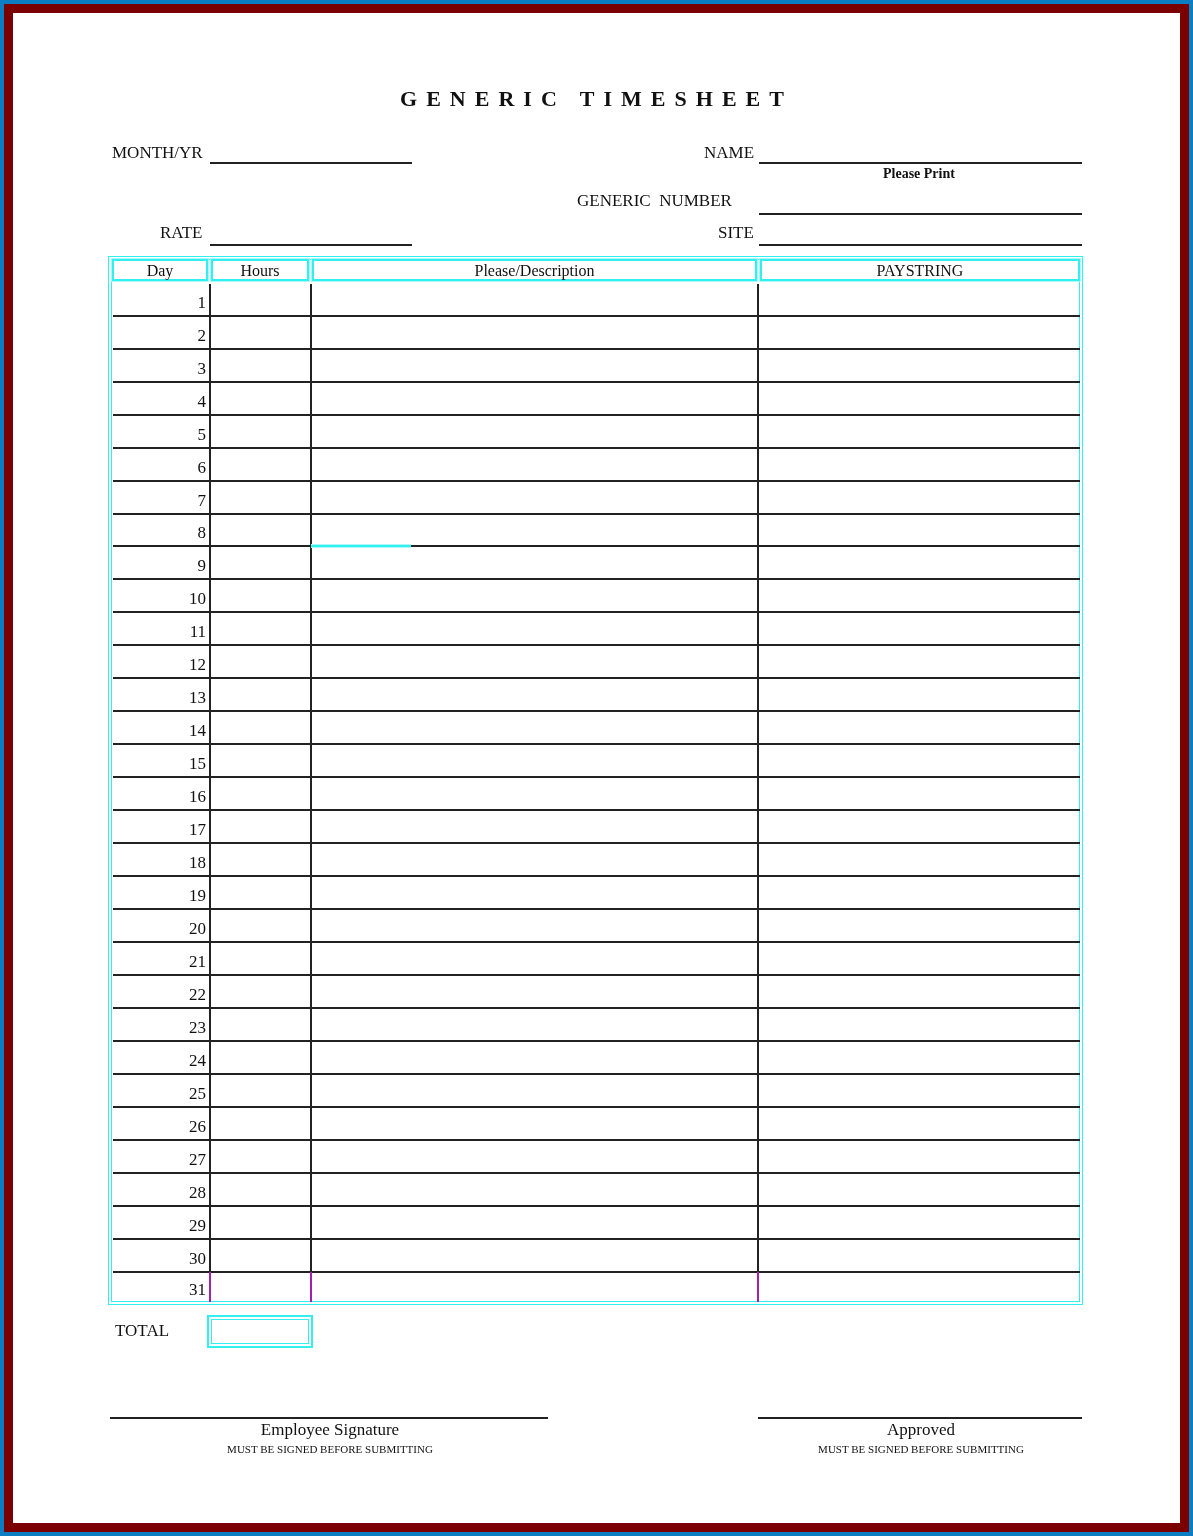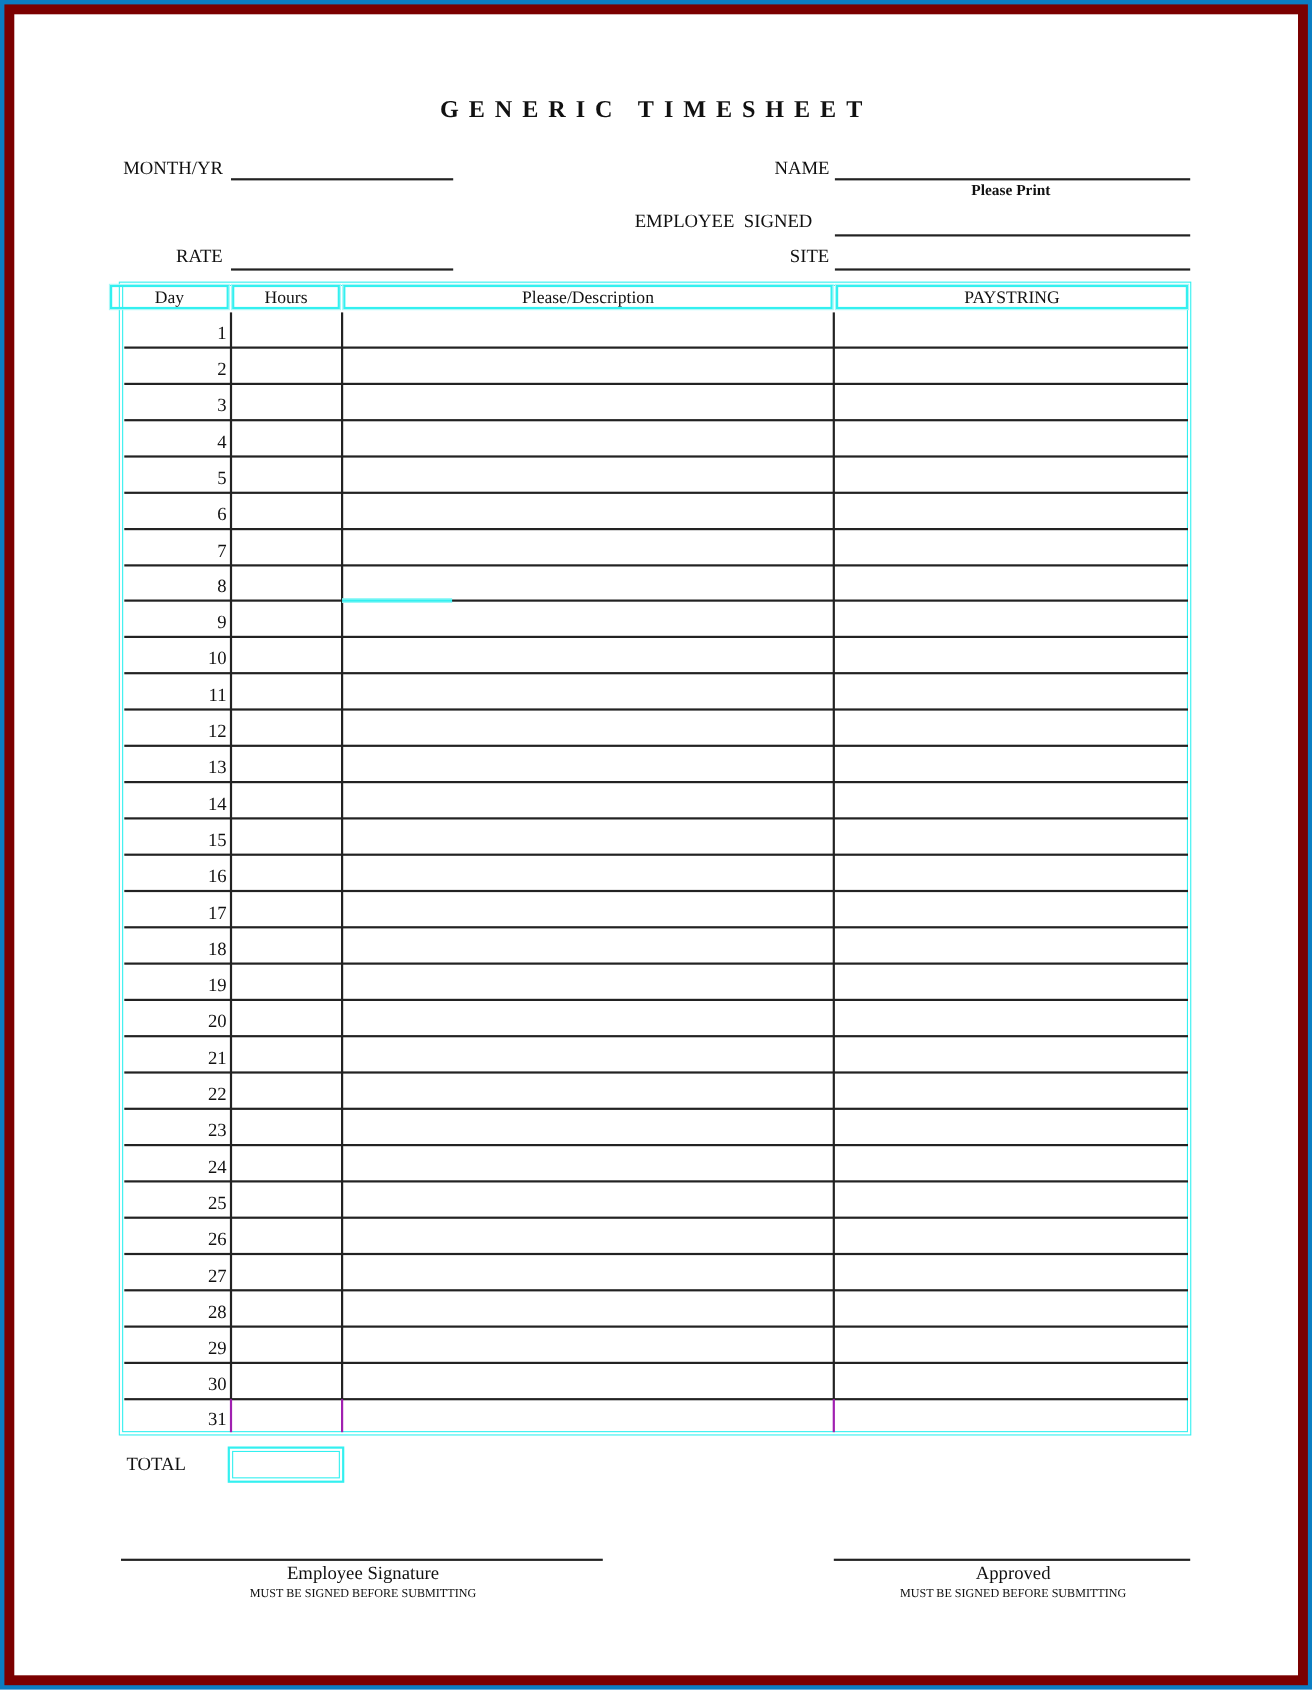--- a/index.html
+++ b/index.html
@@ -77,31 +77,31 @@
 <div class="lbl" style="left:112px; top:143px;">MONTH/YR</div>
 <div class="line" style="left:210px; top:162px; width:202px;"></div>
 
 <div class="lbl" style="left:160px; top:223px;">RATE</div>
 <div class="line" style="left:210px; top:244px; width:202px;"></div>
 
 <div class="lbl" style="left:704px; top:143px;">NAME</div>
 <div class="line" style="left:759px; top:162px; width:323px;"></div>
 <div class="small" style="left:883px; top:166px;">Please Print</div>
 
-<div class="lbl" style="left:577px; top:191px; white-space:pre;">EMPLOYEE  SIGNED</div>
+<div class="lbl" style="left:577px; top:191px; white-space:pre;">GENERIC  NUMBER</div>
 <div class="line" style="left:759px; top:213px; width:323px;"></div>
 
 <div class="lbl" style="left:718px; top:223px;">SITE</div>
 <div class="line" style="left:759px; top:244px; width:323px;"></div>
 
 <div class="tbl">
   <div class="tbl-inner"></div>
 </div>
 
-<div class="hcell" style="left:100px; width:108px;">Day</div>
+<div class="hcell" style="left:112px; width:96px;">Day</div>
 <div class="hcell" style="left:211px; width:98px;">Hours</div>
 <div class="hcell" style="left:312px; width:445px;">Please/Description</div>
 <div class="hcell" style="left:760px; width:320px;">PAYSTRING</div>
 
 <div class="body-area">
   <div class="row" style="top:0px">
       <div class="daynum">1</div>
     </div>
   <div class="row" style="top:33px">
       <div class="daynum">2</div>

